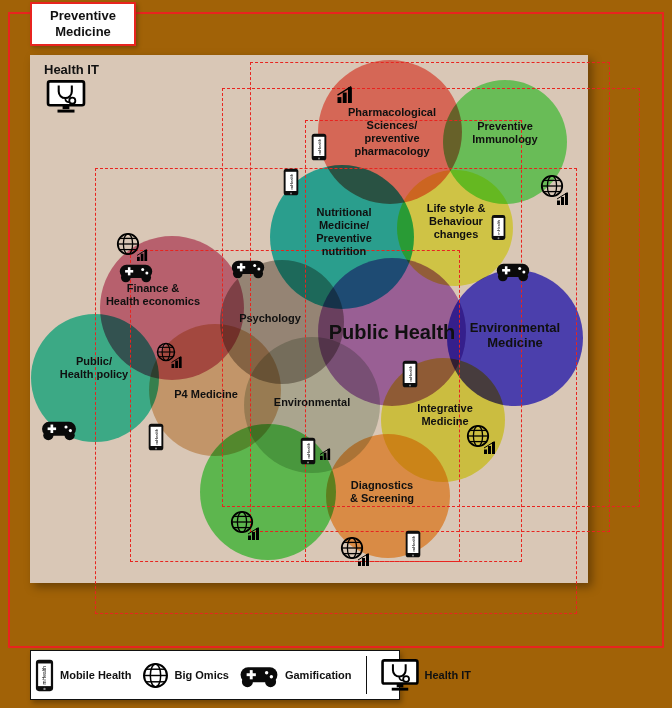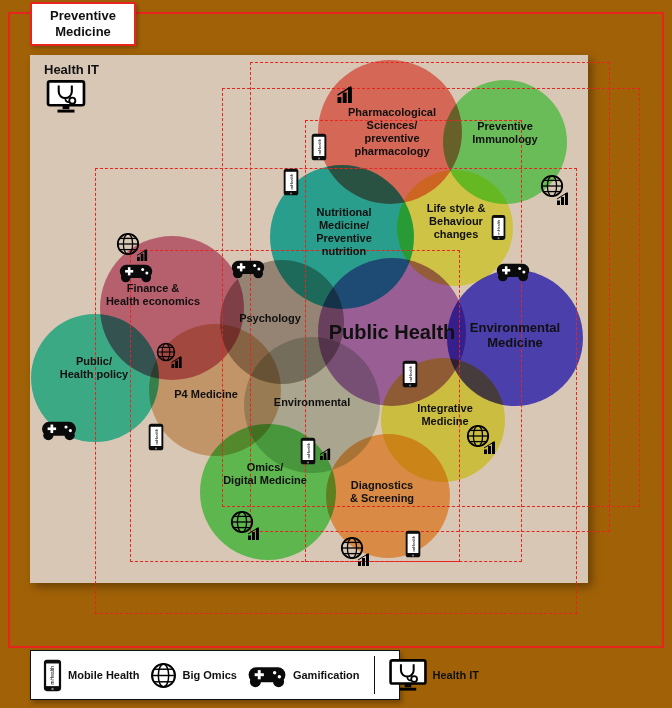--- a/index.html
+++ b/index.html
@@ -18,21 +18,21 @@
         color:#111;z-index:7;}
   .circle{position:absolute;border-radius:50%;mix-blend-mode:multiply;opacity:.92;z-index:3;}
   .dashed{position:absolute;border:1.5px dashed #e8241f;z-index:4;pointer-events:none;}
   .clabel{position:absolute;z-index:5;text-align:center;font-weight:bold;color:#101010;
         font-size:11px;line-height:1.18;white-space:pre-line;}
   .clabel.big{font-size:20px;}
   .clabel.med{font-size:13px;}
   .icon{position:absolute;z-index:6;}
   .legend{position:absolute;left:30px;top:650px;width:370px;height:50px;background:#fff;
         border:1.5px solid #111;box-shadow:2px 3px 5px rgba(0,0,0,.3);z-index:8;
-        display:flex;align-items:center;padding:0 12px;box-sizing:border-box;gap:10px;}
+        display:flex;align-items:center;padding:0 4px;box-sizing:border-box;gap:10px;}
   .legend-item{display:flex;align-items:center;gap:6px;}
   .legend-label{font-weight:bold;font-size:11px;color:#111;white-space:nowrap;}
   .legend-divider{width:0;height:38px;border-left:1.5px solid #111;margin:0 4px;}
   svg.def-store{position:absolute;width:0;height:0;}
 </style>
 </head>
 <body>
 
 <svg class="def-store" xmlns="http://www.w3.org/2000/svg">
   <defs>
@@ -123,22 +123,20 @@
   <div class="clabel" style="left:222px;top:312px;width:96px">Psychology</div>
   <div class="clabel big" style="left:328px;top:321px;width:128px">Public Health</div>
   <div class="clabel med" style="left:448px;top:320px;width:134px">Environmental
 Medicine</div>
   <div class="clabel" style="left:38px;top:355px;width:112px">Public/
 Health policy</div>
   <div class="clabel" style="left:156px;top:388px;width:100px">P4 Medicine</div>
   <div class="clabel" style="left:256px;top:396px;width:112px">Environmental</div>
   <div class="clabel" style="left:393px;top:402px;width:104px">Integrative
 Medicine</div>
-  <div class="clabel" style="left:198px;top:461px;width:134px">Omics/
-Digital Medicine</div>
   <div class="clabel" style="left:326px;top:479px;width:112px">Diagnostics
 &amp; Screening</div>
 
   <svg class="icon" style="left:46px;top:80px" width="40" height="34">
       <use href="#sym-monitor"></use>
     </svg>
 
   <svg class="icon" style="left:336px;top:86px" width="20" height="17">
       <use href="#sym-bars"></use>
     </svg>

